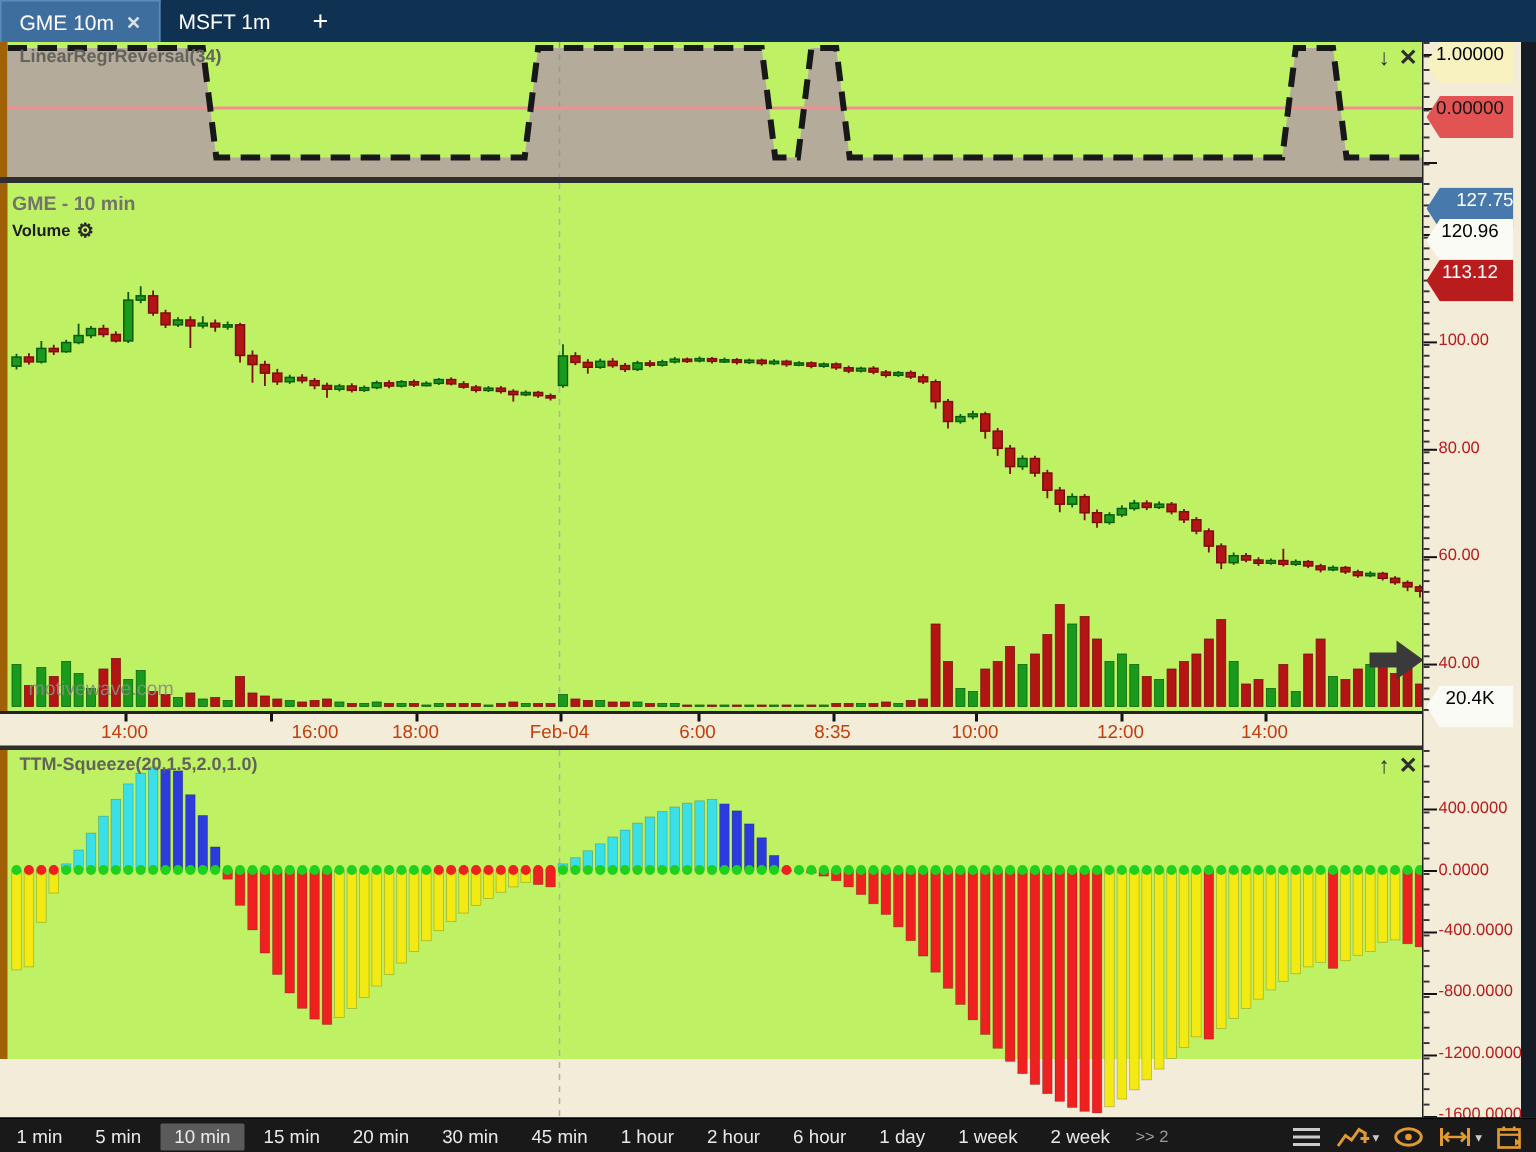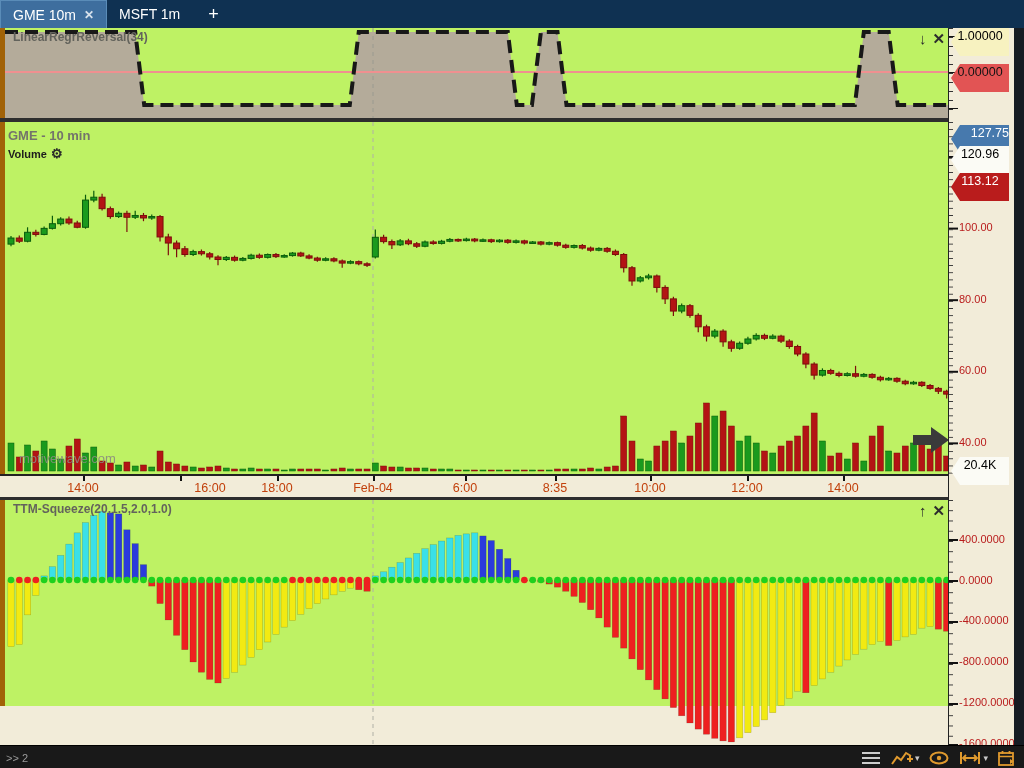--- a/index.html
+++ b/index.html
@@ -731,20 +731,35 @@
       <div class="tag yellow" style="top: 0px;">1.00000</div>
       <div class="tag red" style="top: 36px;">0.00000</div>
       <div class="tag blue" style="top: 97px; text-align: right;">127.75</div>
       <div class="tag white" style="top: 118px;">120.96</div>
       <div class="tag darkred" style="top: 145px;">113.12</div>
       <div class="tag white" style="top: 429px;">20.4K</div>
     </div>
   <div id="rightstrip"></div>
 
   <div id="toolbar">
+    <div id="tf-container" style="display:flex;align-items:center;">
+        <div class="tf-btn">1 min</div>
+        <div class="tf-btn">5 min</div>
+        <div class="tf-btn active">10 min</div>
+        <div class="tf-btn">15 min</div>
+        <div class="tf-btn">20 min</div>
+        <div class="tf-btn">30 min</div>
+        <div class="tf-btn">45 min</div>
+        <div class="tf-btn">1 hour</div>
+        <div class="tf-btn">2 hour</div>
+        <div class="tf-btn">6 hour</div>
+        <div class="tf-btn">1 day</div>
+        <div class="tf-btn">1 week</div>
+        <div class="tf-btn">2 week</div>
+      </div>
     <div id="tf-more">&gt;&gt; 2</div>
     <div id="toolbar-right">
       <div class="ticon">
         <svg width="20" height="14">
             <g stroke="#cccccc" stroke-width="2">
               <line x1="1" y1="2" x2="19" y2="2"></line>
               <line x1="1" y1="7" x2="19" y2="7"></line>
               <line x1="1" y1="12" x2="19" y2="12"></line>
             </g>
           </svg>

